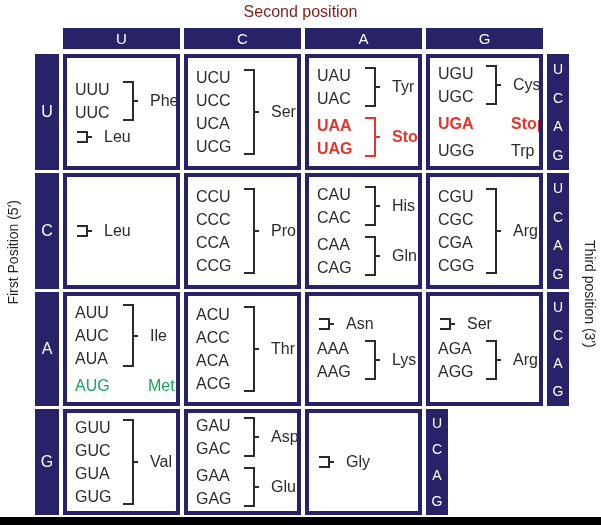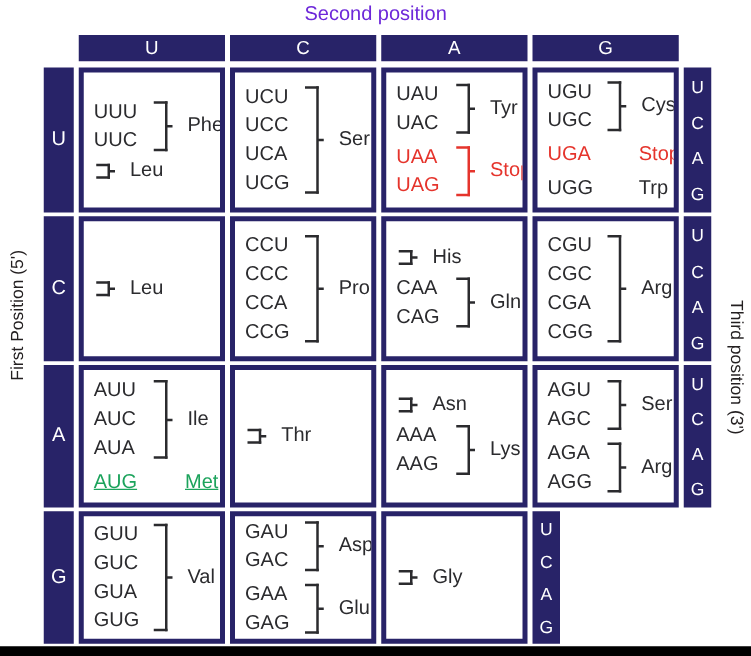--- a/index.html
+++ b/index.html
@@ -3,21 +3,21 @@
 <meta charset="utf-8">
 <style>
   html,body{margin:0;padding:0;background:#fff;}
   .stage{
     position:relative;width:601px;height:525px;background:#ffffff;
     font-family:"Liberation Sans",sans-serif;overflow:hidden;
     color:var(--text,#2b2b2e);
   }
   .title{
     position:absolute;top:3px;left:0;width:100%;text-align:center;
-    font-size:16px;color:#6d28d9;
+    font-size:16px;color:#7f1d1d;
   }
   .vlabel{position:absolute;font-size:14px;color:#231f20;white-space:nowrap;}
   .left-label{left:5px;top:200px;writing-mode:vertical-rl;transform:rotate(180deg);}
   .right-label{right:3px;top:240px;writing-mode:vertical-rl;}
   .table{position:absolute;left:35px;top:28px;}
   .hdr-row{display:flex;gap:4px;height:21px;margin-left:28px;width:480px;margin-bottom:5px;}
   .hdr-box{
     flex:1;background:var(--navy,#282368);color:#fff;display:flex;
     align-items:center;justify-content:center;font-size:15px;
   }
@@ -25,22 +25,22 @@
   .row-hdr{
     width:24px;background:var(--navy,#282368);color:#fff;display:flex;
     align-items:center;justify-content:center;font-size:16px;flex:none;
   }
   .cell{
     width:117px;flex:none;background:#fff;border:4px solid var(--navy,#282368);
     box-sizing:border-box;display:flex;flex-direction:column;justify-content:center;
     gap:4px;padding:2px 2px 2px 8px;overflow:hidden;
   }
   .group{display:flex;align-items:stretch;color:var(--text,#2b2b2e);}
-  .group.red{color:var(--red,#e5342c);}
-  .group.green{color:var(--green,#1ca35c);text-decoration:underline;}
+  .group.red{color:var(--red,#e5342c);font-weight:bold;}
+  .group.green{color:var(--green,#1ca35c);}
   .codons{width:46px;flex:none;}
   .codon{height:23px;line-height:23px;font-size:16px;}
   .brk{width:15px;flex:none;margin:3px 0 3px 2px;position:relative;}
   .brk.show{
     width:9px;margin-right:6px;
     border-top:2.5px solid;border-right:2.5px solid;border-bottom:2.5px solid;
   }
   .brk.show::after{
     content:'';position:absolute;right:-6px;top:50%;width:5px;
     border-top:2.5px solid;transform:translateY(-50%);
@@ -161,20 +161,24 @@
                 <div class="codon">CCC</div>
                 <div class="codon">CCA</div>
                 <div class="codon">CCG</div>
               </div>
               <div class="brk show"></div>
               <div class="amino">Pro</div>
             </div>
           </div>
           <div class="cell">
             <div class="group">
+              <div class="codons">
+                <div class="codon">CAU</div>
+                <div class="codon">CAC</div>
+              </div>
               <div class="brk show"></div>
               <div class="amino">His</div>
             </div>
             <div class="group">
               <div class="codons">
                 <div class="codon">CAA</div>
                 <div class="codon">CAG</div>
               </div>
               <div class="brk show"></div>
               <div class="amino">Gln</div>
@@ -214,44 +218,46 @@
             <div class="group green">
               <div class="codons">
                 <div class="codon">AUG</div>
               </div>
               <div class="brk"></div>
               <div class="amino">Met</div>
             </div>
           </div>
           <div class="cell">
             <div class="group">
+              <div class="codons">
+                <div class="codon">ACU</div>
+                <div class="codon">ACC</div>
+                <div class="codon">ACA</div>
+                <div class="codon">ACG</div>
+              </div>
               <div class="brk show"></div>
               <div class="amino">Thr</div>
             </div>
           </div>
           <div class="cell">
             <div class="group">
               <div class="brk show"></div>
               <div class="amino">Asn</div>
             </div>
             <div class="group">
               <div class="codons">
                 <div class="codon">AAA</div>
                 <div class="codon">AAG</div>
               </div>
               <div class="brk show"></div>
               <div class="amino">Lys</div>
             </div>
           </div>
           <div class="cell">
             <div class="group">
-              <div class="codons">
-                <div class="codon">AGU</div>
-                <div class="codon">AGC</div>
-              </div>
               <div class="brk show"></div>
               <div class="amino">Ser</div>
             </div>
             <div class="group">
               <div class="codons">
                 <div class="codon">AGA</div>
                 <div class="codon">AGG</div>
               </div>
               <div class="brk show"></div>
               <div class="amino">Arg</div>

